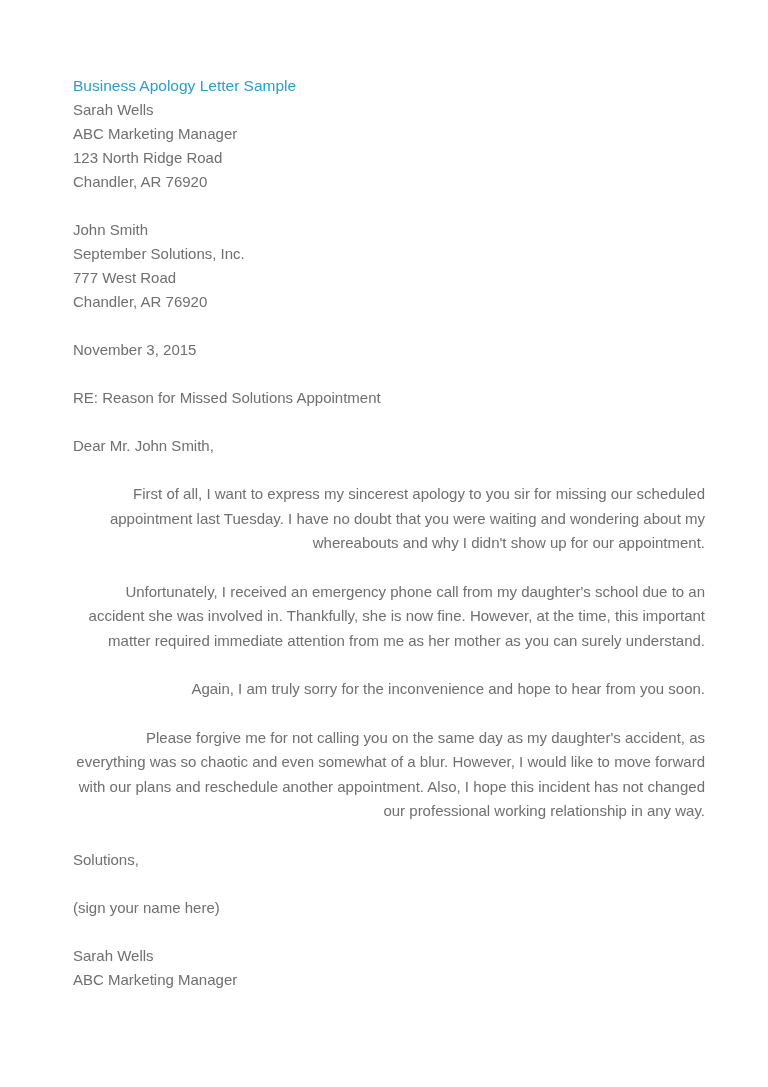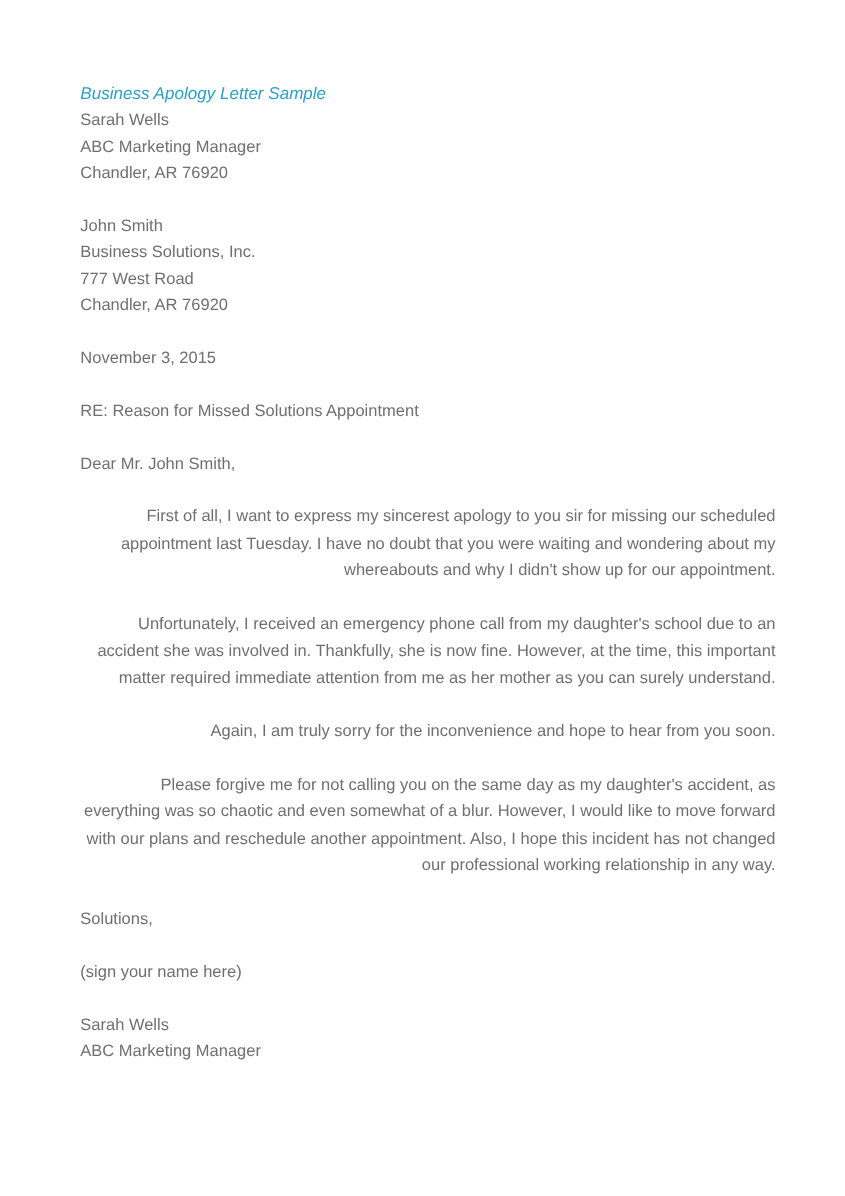--- a/index.html
+++ b/index.html
@@ -22,21 +22,20 @@
   }
   .content {
     width: 632px;
   }
   .title {
     margin: 0;
     font-size: 15.5px;
     font-weight: 400;
     line-height: 24px;
     color: #2aa0c5;
-    font-style: italic;
   }
   .line {
     margin: 0;
     line-height: 24px;
   }
   .block {
     margin: 5px 0 24px 0;
   }
   .para {
     margin: 0 0 24px 0;
@@ -50,26 +49,27 @@
 </head>
 <body>
 
 <div class="page">
   <div class="content">
 
     <div class="block address-top">
       <h1 class="title">Business Apology Letter Sample</h1>
       <p class="line">Sarah Wells</p>
       <p class="line">ABC Marketing Manager</p>
+      <p class="line">123 North Ridge Road</p>
       <p class="line">Chandler, AR 76920</p>
     </div>
 
     <div class="block">
       <p class="line">John Smith</p>
-      <p class="line">Business Solutions, Inc.</p>
+      <p class="line">September Solutions, Inc.</p>
       <p class="line">777 West Road</p>
       <p class="line">Chandler, AR 76920</p>
     </div>
 
     <p class="line block">November 3, 2015</p>
 
     <p class="line block">RE: Reason for Missed Solutions Appointment</p>
 
     <p class="line block">Dear Mr. John Smith,</p>
 

